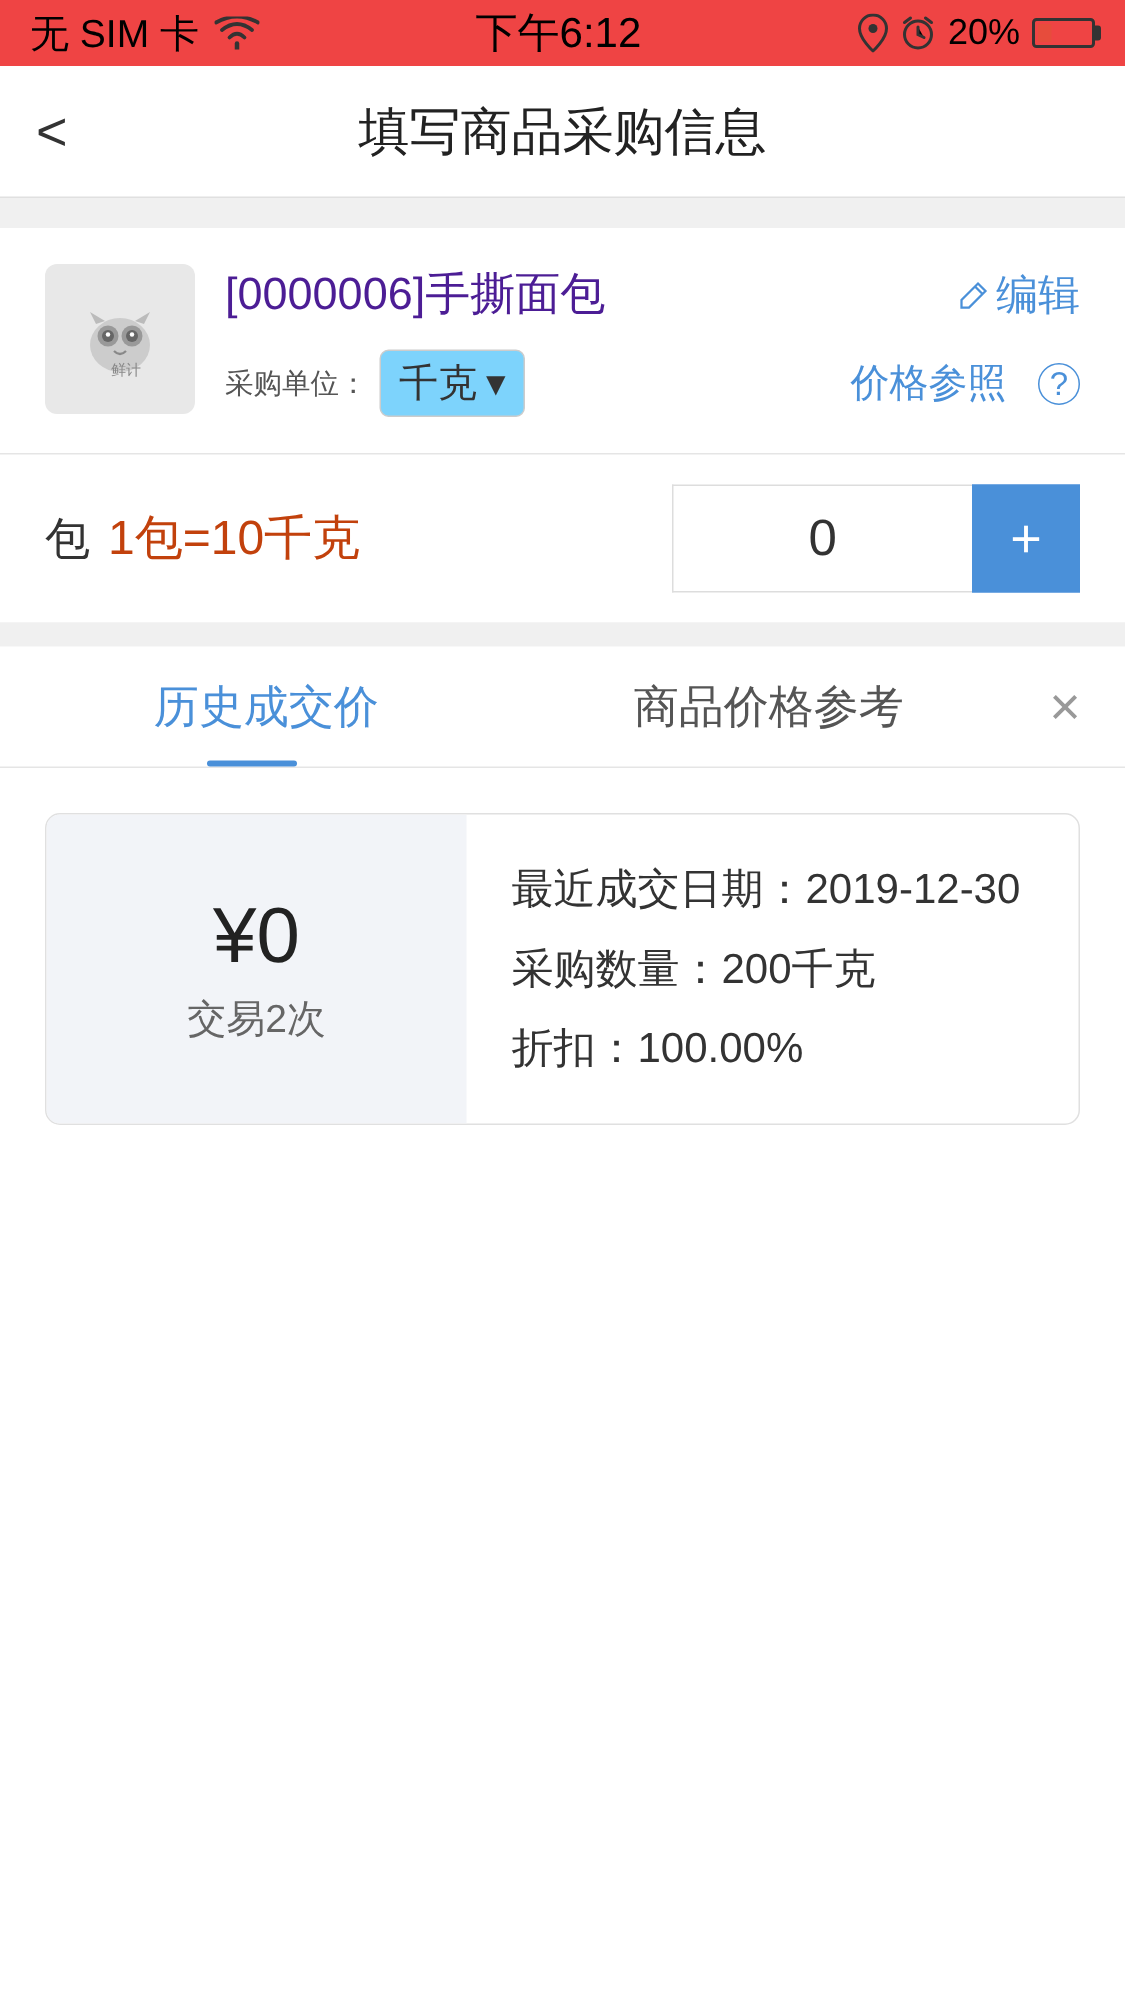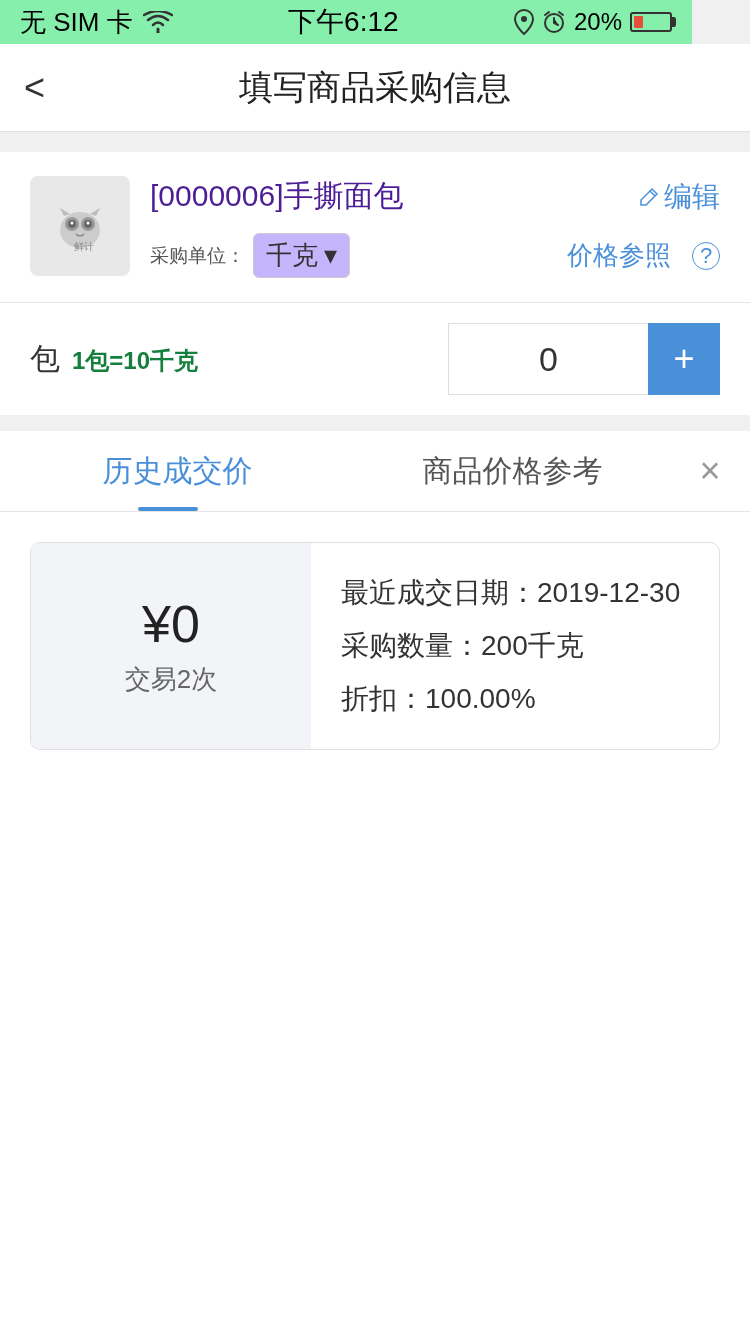--- a/index.html
+++ b/index.html
@@ -7,23 +7,23 @@
     body {
       width: 750px;
       min-height: 1334px;
       font-family: -apple-system, "PingFang SC", "Helvetica Neue", Arial, sans-serif;
       background: #f0f0f0;
       overflow-x: hidden;
     }
 
     
     .status-bar {
-      width: 692px;
+      width: 750px;
       height: 44px;
-      background: #86efac;
+      background: #ef4444;
       display: flex;
       align-items: center;
       justify-content: space-between;
       padding: 0 20px;
       font-size: 26px;
       font-weight: 500;
     }
     .status-left {
       display: flex;
       align-items: center;
@@ -152,21 +152,21 @@
       color: #555;
     }
     .unit-dropdown {
       display: inline-flex;
       align-items: center;
       border: 1px solid #ccc;
       border-radius: 6px;
       padding: 4px 12px;
       font-size: 26px;
       color: #333;
-      background: #c4b5fd;
+      background: #7dd3fc;
       gap: 6px;
       cursor: pointer;
     }
     .price-ref-link {
       font-size: 26px;
       color: #4a90d9;
       display: flex;
       align-items: center;
       gap: 21px;
       cursor: pointer;
@@ -185,23 +185,22 @@
       display: flex;
       align-items: baseline;
       gap: 12px;
     }
     .quantity-unit {
       font-size: 30px;
       color: #333;
       font-weight: 500;
     }
     .quantity-conversion {
-      font-size: 24px;
-      color: #15803d;
-      font-weight: bold;
+      font-size: 32px;
+      color: #c2410c;
     }
     .quantity-input-group {
       display: flex;
       align-items: center;
       gap: 0;
     }
     .quantity-input {
       width: 200px;
       height: 72px;
       border: 1px solid #ddd;

